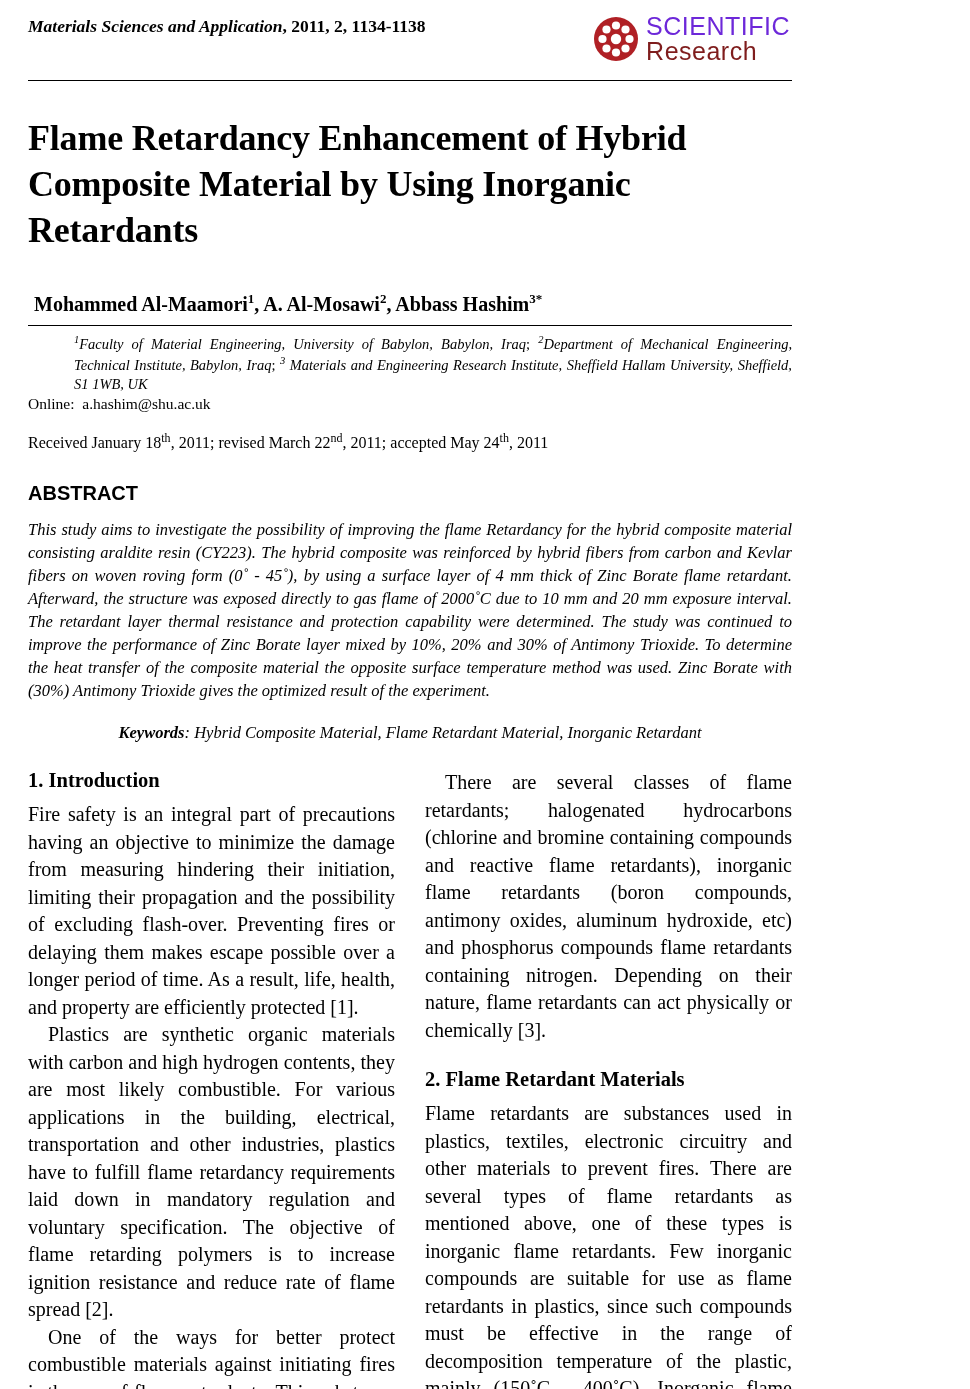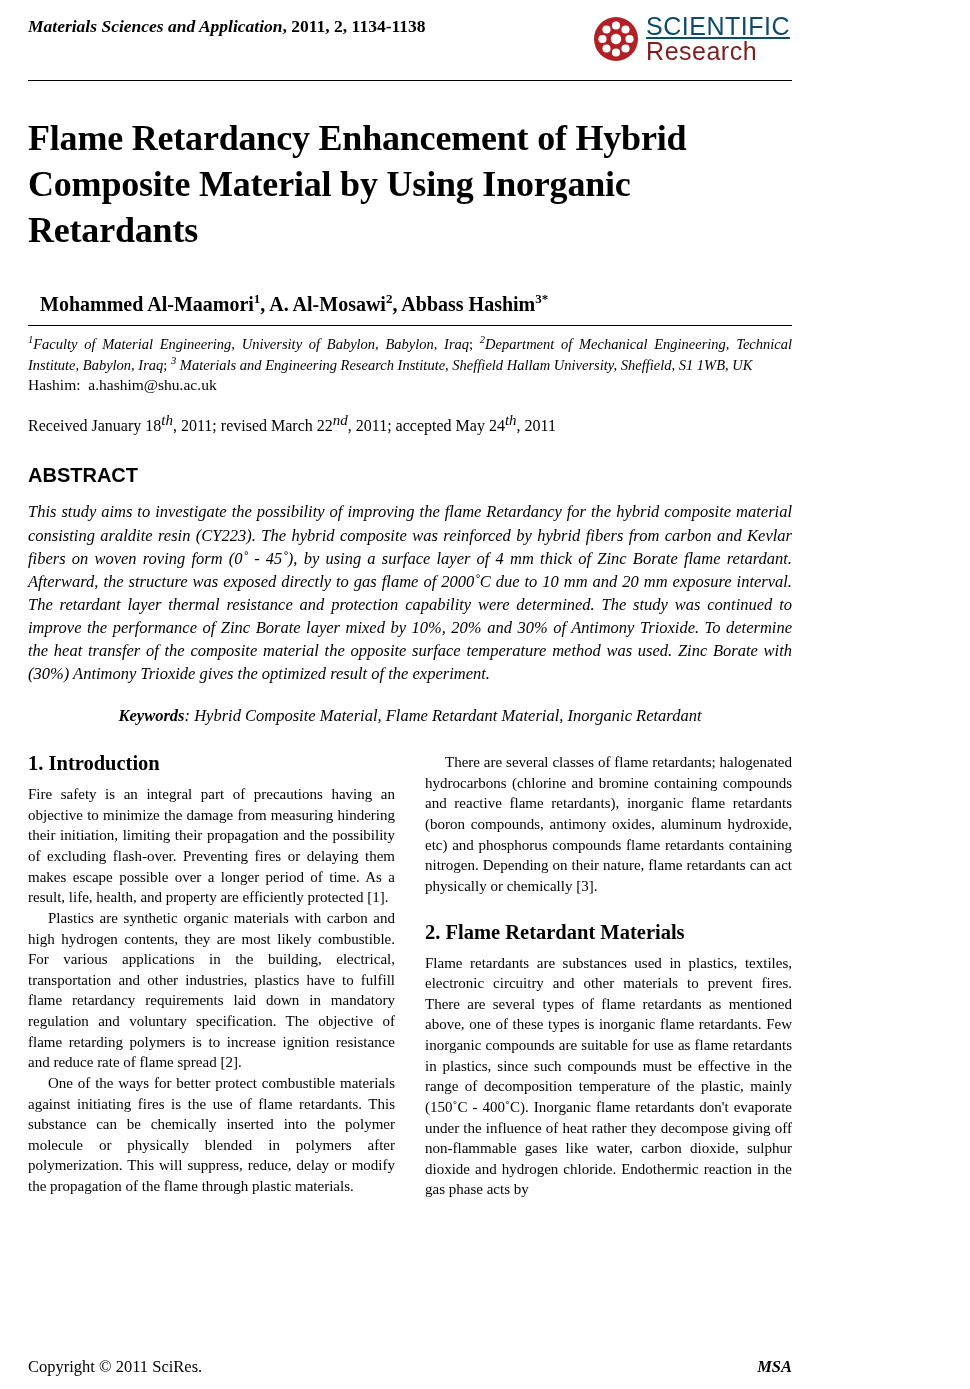--- a/index.html
+++ b/index.html
@@ -49,23 +49,22 @@
     position: relative;
   }
   .logo-text {
     line-height: 1.0;
     font-family: "Liberation Sans", sans-serif;
   }
   .logo-text .l1 {
     display:block;
     font-size: 25px;
     letter-spacing: .5px;
-    color: #0c4a6e;
+    color: #6d28d9;
     font-weight: normal;
-    text-decoration: underline;
   }
   .logo-text .l2 {
     display:block;
     font-size: 25px;
     letter-spacing: .5px;
     color: #7f1d1d;
     font-weight: normal;
   }
   
   .rule {
@@ -78,49 +77,50 @@
     font-weight: bold;
     font-size: 36px;
     line-height: 1.28;
     margin: 34px 0 0 0;
     letter-spacing: -0.2px;
   }
   .authors {
     font-family: "Liberation Serif", serif;
     font-weight: bold;
     font-size: 20px;
-    margin: 38px 0 0 12px;
+    margin: 38px 0 0 6px;
   }
   .authors sup { font-size: 13px; vertical-align: super; }
   .rule2 {
     border: none;
     border-top: 1px solid #000;
     margin: 9px 0 0 0;
   }
   .affil {
     font-family: "Liberation Serif", serif;
     font-style: italic;
     font-size: 14.5px;
     line-height: 1.33;
     margin-top: 7px;
     text-align: justify;
+    margin-left: 46px;
   }
   .affil sup { font-style: italic; font-size: 10.5px; vertical-align: super; }
   .affil .nonitalic { font-style: normal; }
   .email {
     font-family: "Liberation Serif", serif;
     font-size: 15.5px;
     margin-top: 1px;
   }
   .received {
     font-family: "Liberation Serif", serif;
     font-size: 16px;
     margin-top: 18px;
   }
-  .received sup { font-size: 15px; vertical-align: super; font-style: italic; }
+  .received sup { font-size: 12px; vertical-align: super; }
   .abstract-head {
     font-family: Liberation Sans, sans-serif;
     font-weight: bold;
     font-size: 20px;
     margin-top: 29px;
   }
   .abstract-body {
     font-family: "Liberation Serif", serif;
     font-style: italic;
     font-size: 16.5px;
@@ -145,21 +145,21 @@
   .col { width: 442px; }
   h2.sec {
     font-family: "Liberation Serif", serif;
     font-weight: bold;
     font-size: 20.5px;
     margin: 0 0 9px 0;
   }
   h2.sec.spaced { margin-top: 24px; }
   p.body {
     font-family: "Liberation Serif", serif;
-    font-size: 15px;
+    font-size: 20px;
     line-height: 1.375;
     text-align: justify;
     margin: 0;
     text-indent: 20px;
   }
   p.body.noindent { text-indent: 0; }
   .col-right p.body { text-indent: 0; }
   .col-right p.body.indent { text-indent: 20px; }
   
   .footer {
@@ -212,21 +212,21 @@
 
   <hr class="rule">
 
   <h1 class="title">Flame Retardancy Enhancement of Hybrid Composite Material by Using Inorganic Retardants</h1>
 
   <div class="authors"><span>Mohammed Al-Maamori</span><sup>1</sup><span>, A. Al-Mosawi</span><sup>2</sup><span>, Abbass Hashim</span><sup>3*</sup></div>
 
   <hr class="rule2">
 
   <div class="affil"><sup>1</sup><span>Faculty of Material Engineering, University of Babylon, Babylon, Iraq</span><span class="nonitalic">; </span><sup>2</sup><span>Department of Mechanical Engineering, Technical Institute, Babylon, Iraq</span><span class="nonitalic">; </span><sup>3</sup><span> Materials and Engineering Research Institute, Sheffield Hallam University, Sheffield, S1 1WB, UK</span></div>
-  <div class="email"><span>Hashim:</span>&nbsp;&nbsp;<span>a.hashim@shu.ac.uk</span></div>
+  <div class="email"><span>Online:</span>&nbsp;&nbsp;<span>a.hashim@shu.ac.uk</span></div>
 
   <div class="received"><span>Received January 18</span><sup>th</sup><span>, 2011; revised March 22</span><sup>nd</sup><span>, 2011; accepted May 24</span><sup>th</sup><span>, 2011</span></div>
 
   <div class="abstract-head">ABSTRACT</div>
   <div class="abstract-body">This study aims to investigate the possibility of improving the flame Retardancy for the hybrid composite material consisting araldite resin (CY223). The hybrid composite was reinforced by hybrid fibers from carbon and Kevlar fibers on woven roving form (0˚ - 45˚), by using a surface layer of 4 mm thick of Zinc Borate flame retardant. Afterward, the structure was exposed directly to gas flame of 2000˚C due to 10 mm and 20 mm exposure interval. The retardant layer thermal resistance and protection capability were determined. The study was continued to improve the performance of Zinc Borate layer mixed by 10%, 20% and 30% of Antimony Trioxide. To determine the heat transfer of the composite material the opposite surface temperature method was used. Zinc Borate with (30%) Antimony Trioxide gives the optimized result of the experiment.</div>
 
   <div class="keywords"><b>Keywords</b><span>: Hybrid Composite Material, Flame Retardant Material, Inorganic Retardant</span></div>
 
   <div class="columns">
     <div class="col col-left">

